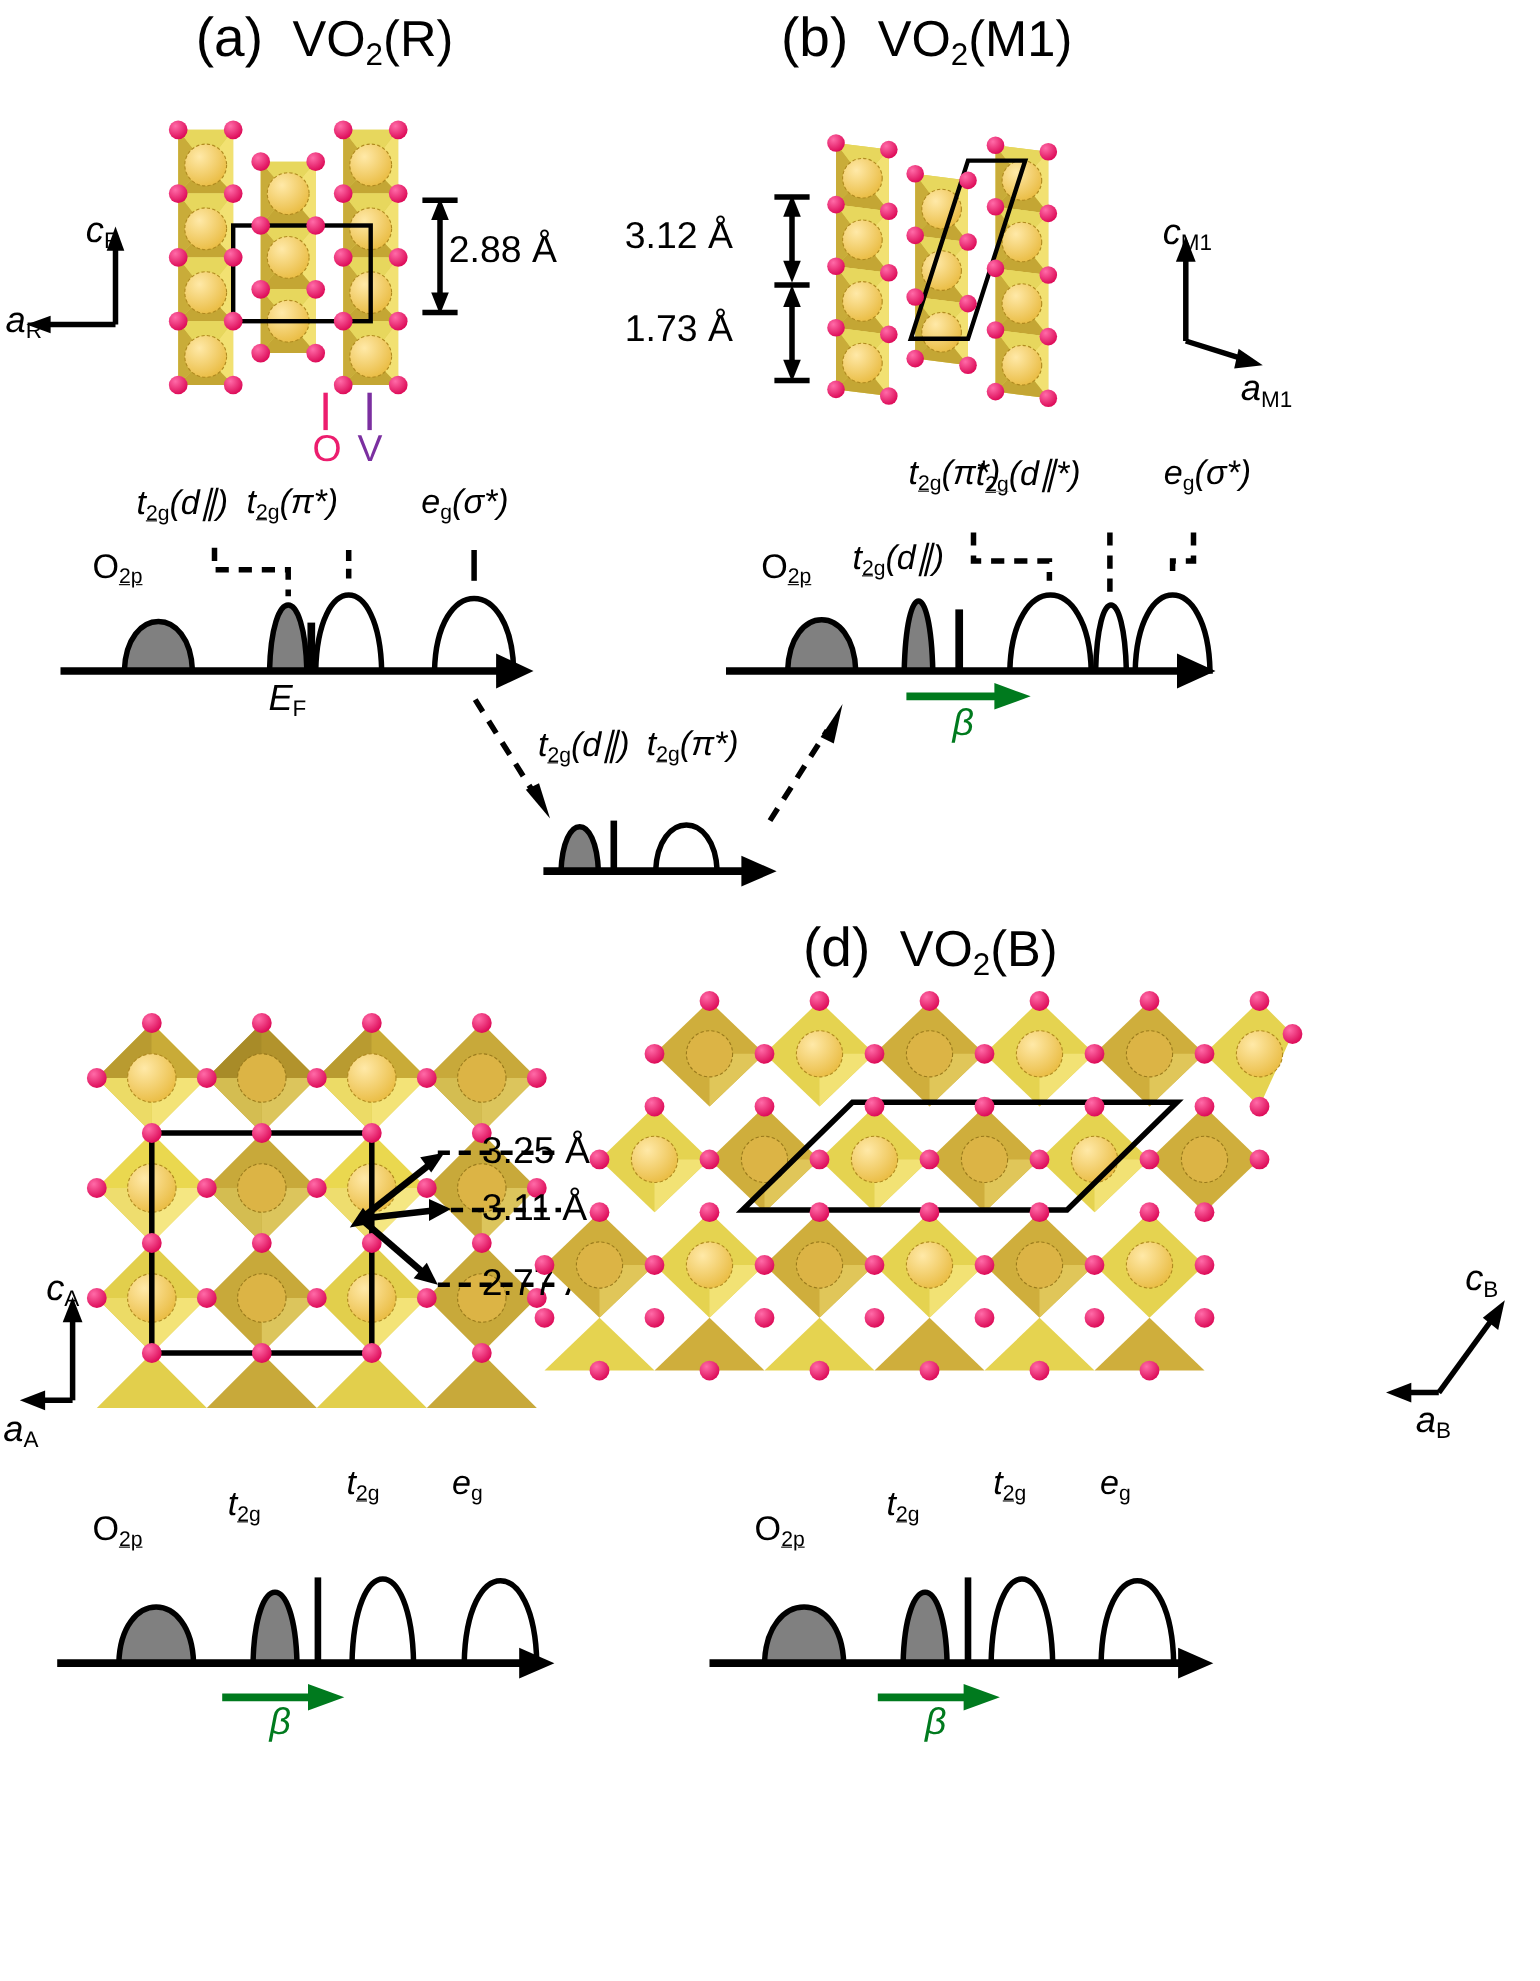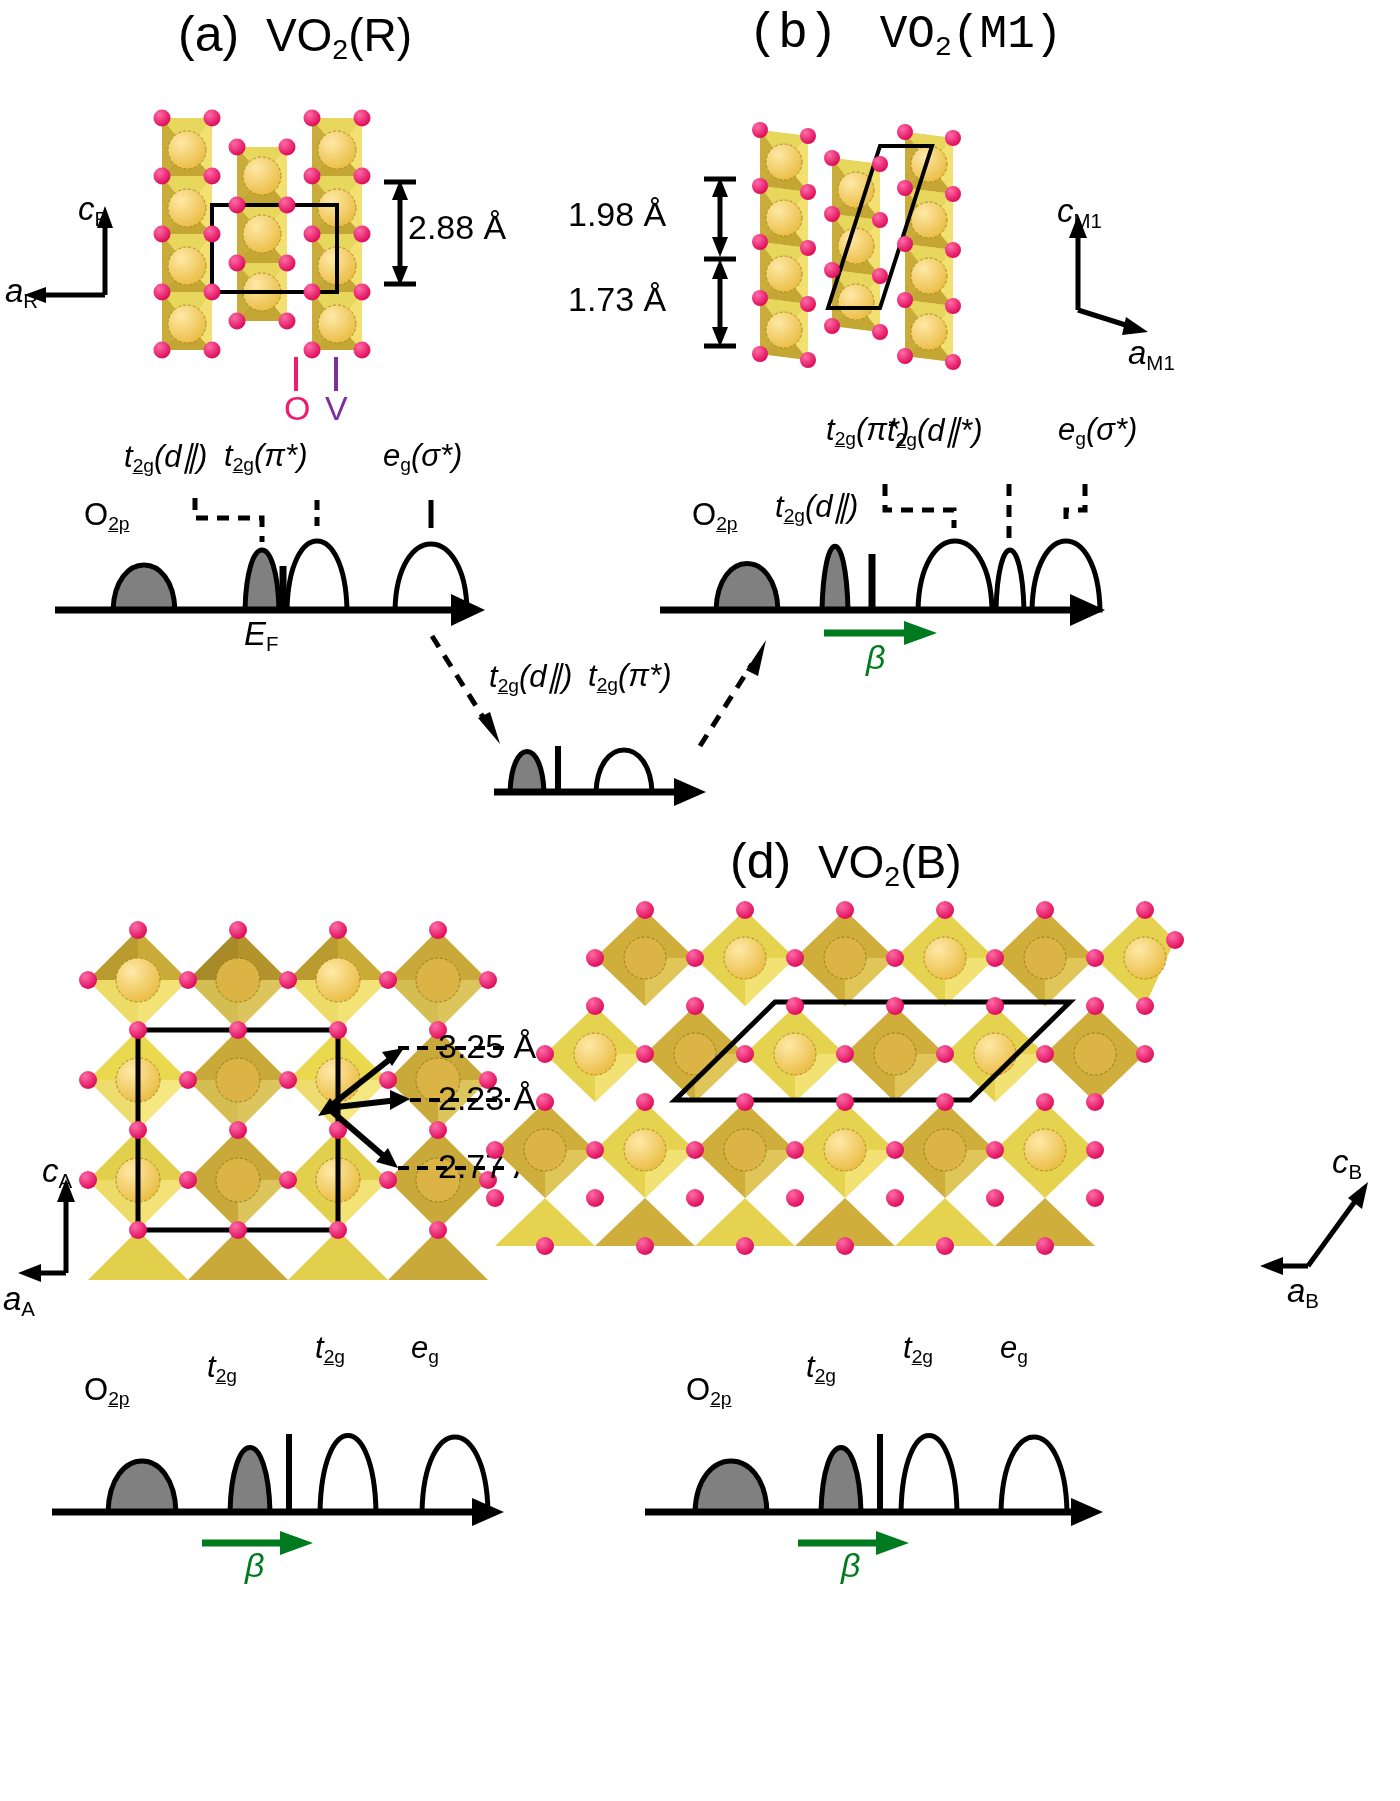--- a/index.html
+++ b/index.html
@@ -210,21 +210,21 @@
   <path d="M140,28 L140,48 L207,48 L207,72" fill="none" stroke="#000" stroke-width="5" stroke-dasharray="12 9"></path>
   <line x1="262" y1="30" x2="262" y2="56" stroke="#000" stroke-width="5" stroke-dasharray="10 7"></line>
   <line x1="376" y1="30" x2="376" y2="58" stroke="#000" stroke-width="5"></line>
   <line x1="0" y1="140" x2="404" y2="140" stroke="#000" stroke-width="7"></line>
   <polygon points="430,140 396,124 396,156" fill="#000"></polygon>
 </svg>
 <div class="abs ef" style="left:244px;top:615px;">
   <span>E</span><span class="sub">F</span>
 </div>
 
-<div class="abs panel-title" style="left:748px;top:5px;font-family:Liberation Mono, monospace;">
+<div class="abs panel-title" style="left:710px;top:5px;">
   <span class="pl">(b)</span>
   <span style="margin-left:14px;">VO<span class="sub">2</span>(M1)</span>
 </div>
 
 <svg class="abs" style="left:750px;top:120px;" width="260" height="275" viewBox="0 0 260 275">
   <g>
     <g>
       <polygon points="10,10 58,16 58,72 10,66" fill="#ded04f"></polygon>
       <polygon points="10,10 34,42 10,66" fill="#c9ac39"></polygon>
       <polygon points="58,16 34,42 58,72" fill="#f2e172"></polygon>
@@ -335,21 +335,21 @@
   <line x1="20" y1="12" x2="20" y2="72" stroke="#000" stroke-width="5"></line>
   <polygon points="20,2 12,22 28,22" fill="#000"></polygon>
   <polygon points="20,82 12,62 28,62" fill="#000"></polygon>
   <line x1="20" y1="95" x2="20" y2="160" stroke="#000" stroke-width="5"></line>
   <polygon points="20,84 12,104 28,104" fill="#000"></polygon>
   <polygon points="20,172 12,152 28,152" fill="#000"></polygon>
   <line x1="4" y1="4" x2="36" y2="4" stroke="#000" stroke-width="5"></line>
   <line x1="4" y1="84" x2="36" y2="84" stroke="#000" stroke-width="5"></line>
   <line x1="4" y1="171" x2="36" y2="171" stroke="#000" stroke-width="5"></line>
 </svg>
-<div class="abs dimlabel" style="left:568px;top:195px;">1.98 Å</div>
+<div class="abs dimlabel" style="left:568px;top:195px;">3.12 Å</div>
 <div class="abs dimlabel" style="left:568px;top:280px;">1.73 Å</div>
 
 <svg class="abs" style="left:1040px;top:205px;" width="130" height="135" viewBox="0 0 130 135">
   <line x1="38" y1="105" x2="38" y2="28" stroke="#000" stroke-width="5"></line>
   <polygon points="38,10 29,33 47,33" fill="#000"></polygon>
   <line x1="38" y1="105" x2="92" y2="122" stroke="#000" stroke-width="5"></line>
   <polygon points="108,127 86,112 82,130" fill="#000"></polygon>
 </svg>
 <div class="abs axlabel" style="left:1057px;top:192px;">
   <span>c</span><span class="sub">M1</span>
@@ -558,21 +558,21 @@
   <line x1="28" y1="68" x2="86" y2="118" stroke="#000" stroke-width="6"></line>
   <polygon points="98,128 88,108 76,122" fill="#000"></polygon>
 </svg>
 
 <svg class="abs" style="left:398px;top:1040px;" width="120" height="140" viewBox="0 0 120 140">
   <line x1="0" y1="8" x2="112" y2="8" stroke="#000" stroke-width="4" stroke-dasharray="11 8"></line>
   <line x1="12" y1="60" x2="112" y2="60" stroke="#000" stroke-width="4" stroke-dasharray="11 8"></line>
   <line x1="0" y1="128" x2="112" y2="128" stroke="#000" stroke-width="4" stroke-dasharray="11 8"></line>
 </svg>
 <div class="abs dimlabel" style="left:438px;top:1027px;">3.25 Å</div>
-<div class="abs dimlabel" style="left:438px;top:1079px;">2.23 Å</div>
+<div class="abs dimlabel" style="left:438px;top:1079px;">3.11 Å</div>
 <div class="abs dimlabel" style="left:438px;top:1147px;">2.77 Å</div>
 
 <svg class="abs" style="left:8px;top:1165px;" width="110" height="125" viewBox="0 0 110 125">
   <line x1="58" y1="108" x2="58" y2="32" stroke="#000" stroke-width="5"></line>
   <polygon points="58,14 49,37 67,37" fill="#000"></polygon>
   <line x1="58" y1="108" x2="28" y2="108" stroke="#000" stroke-width="5"></line>
   <polygon points="10,108 33,99 33,117" fill="#000"></polygon>
 </svg>
 <div class="abs axlabel" style="left:42px;top:1152px;">
   <span>c</span><span class="sub">A</span>

